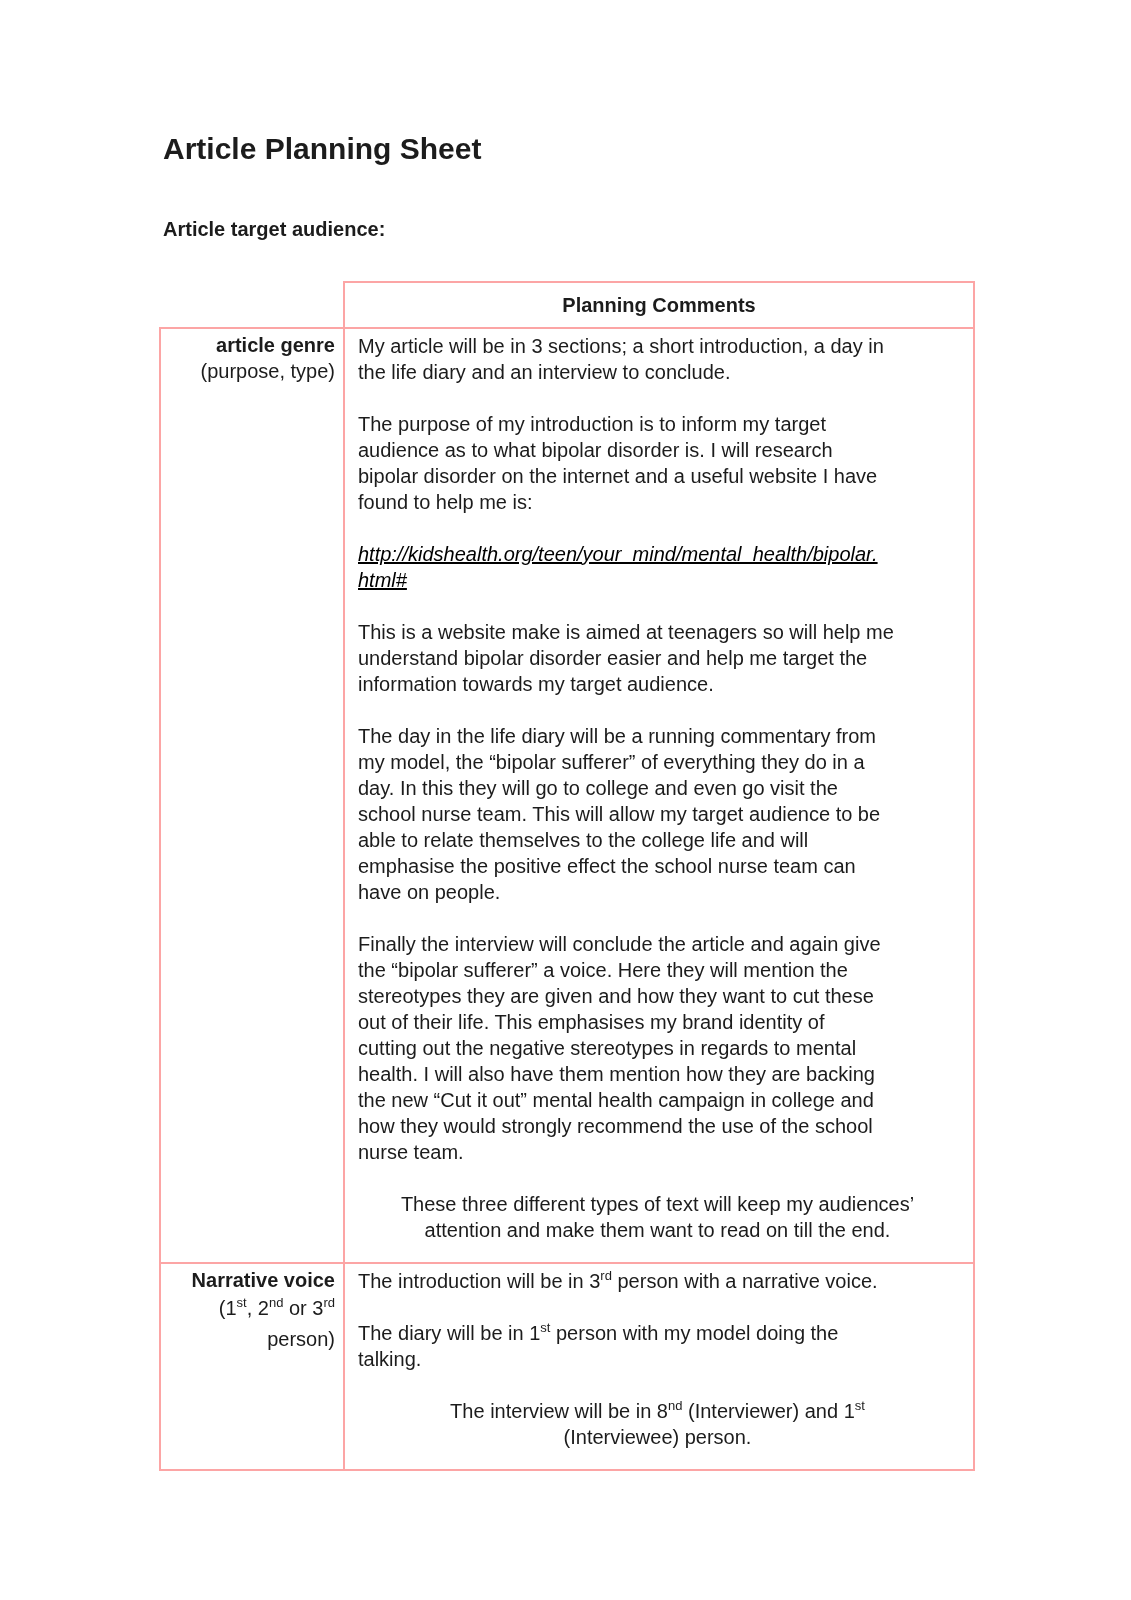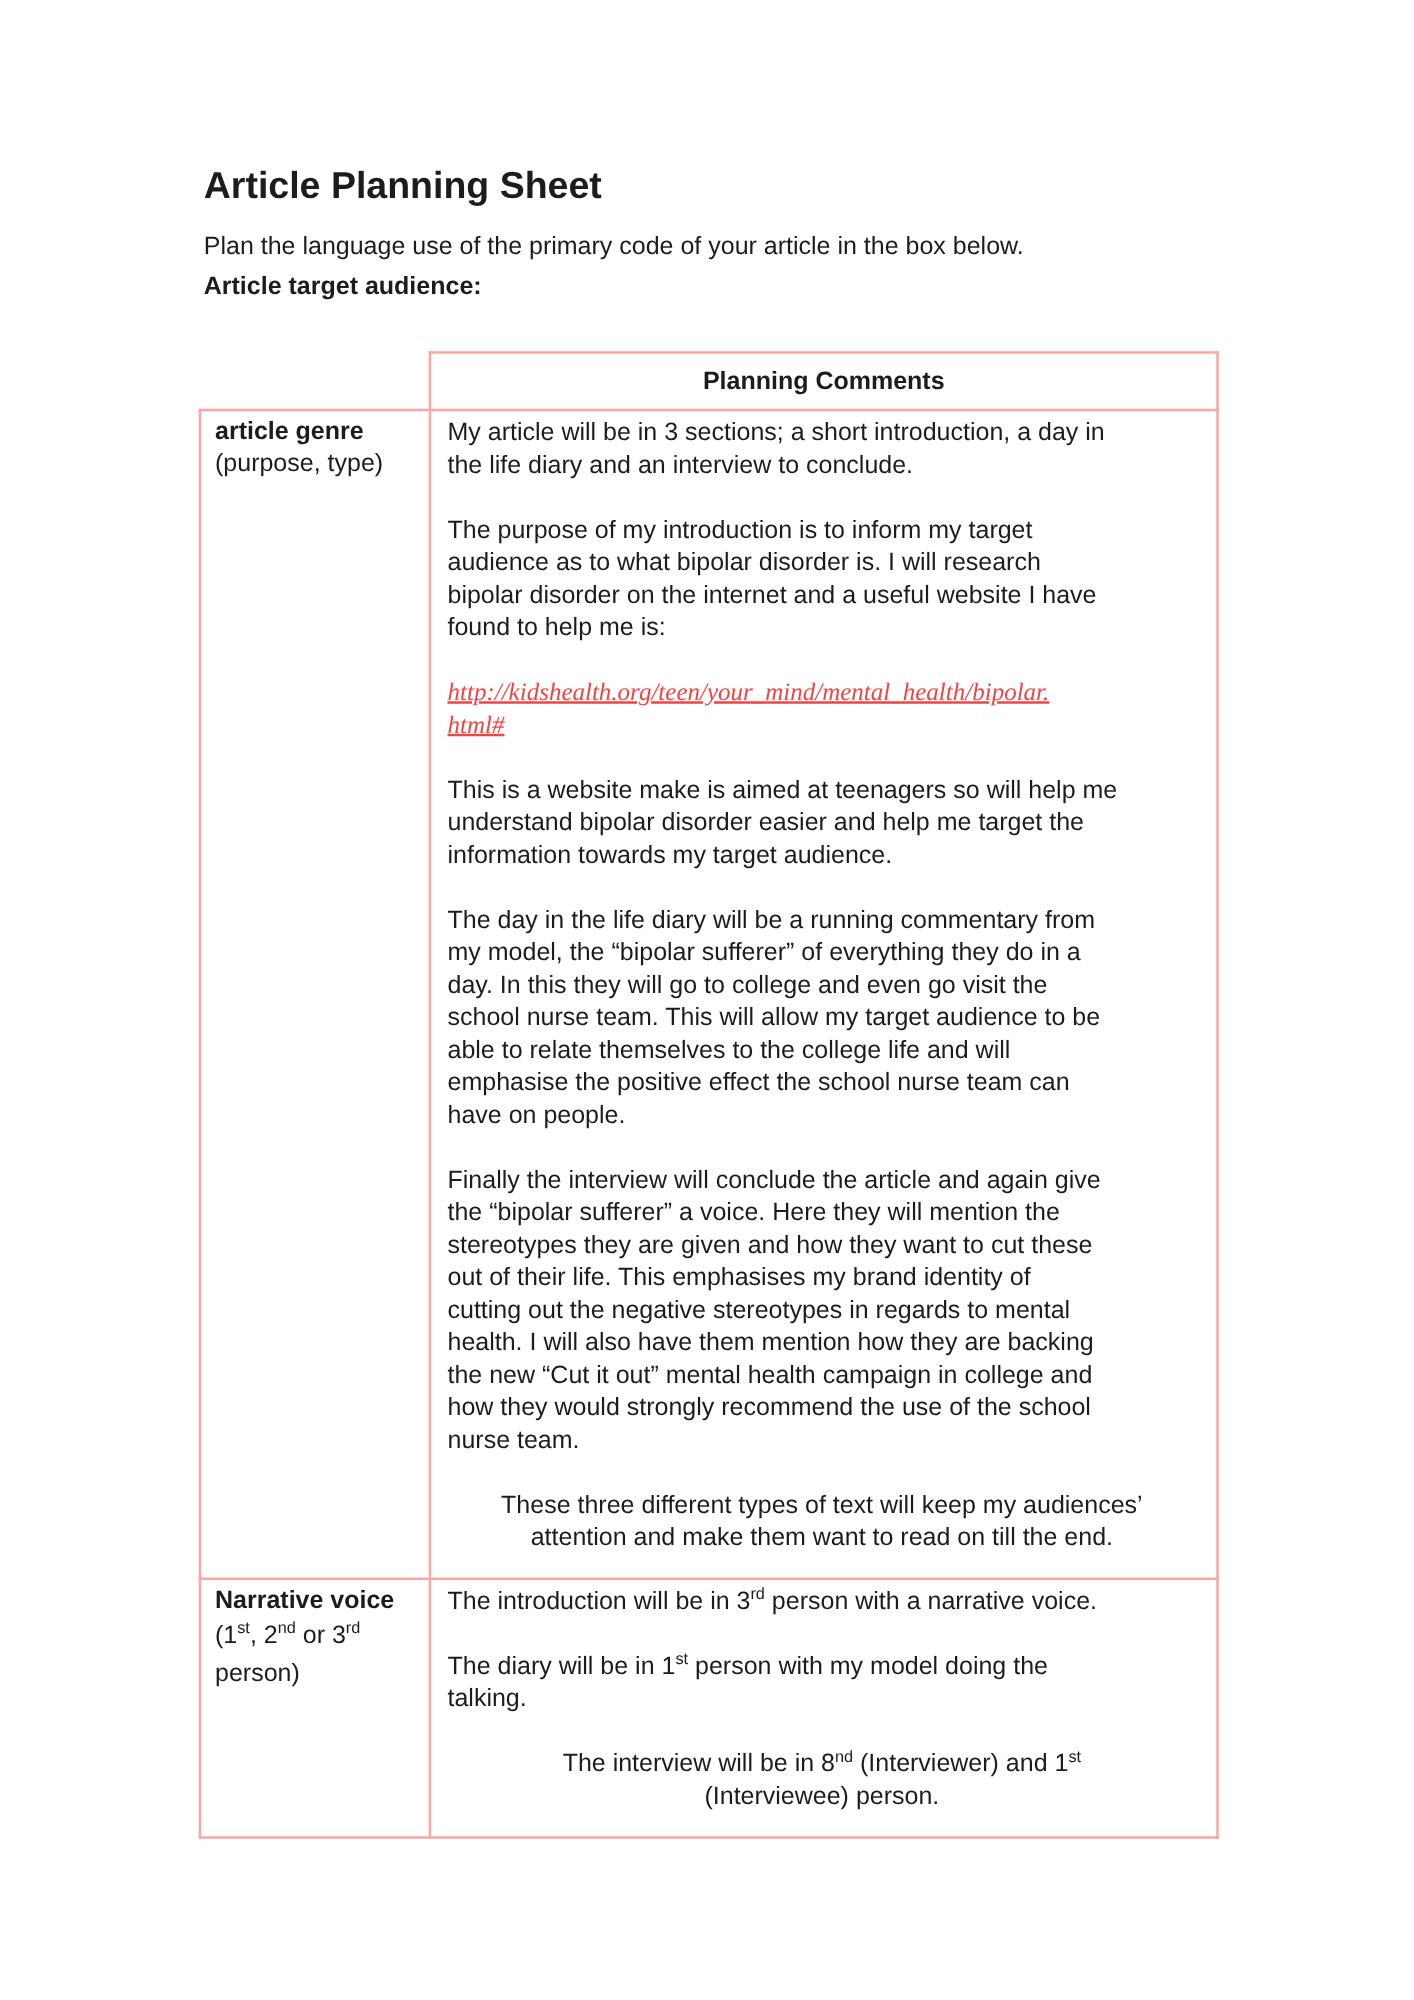--- a/index.html
+++ b/index.html
@@ -13,38 +13,37 @@
   table.plan-table{
     position:absolute;left:159px;top:281px;width:814px;
     border-collapse:collapse;table-layout:fixed;
     font-size:20px;line-height:26px;
   }
   .c1{width:184px;}
   .c2{width:630px;}
   td{border:2px solid #fca5a5;vertical-align:top;box-sizing:border-box;padding:0;}
   td.ghost{border:none;background:transparent;}
   td.head{height:46px;text-align:center;vertical-align:middle;font-weight:700;}
-  td.label-cell{padding:3px 8px 2px 11px;}
+  td.label-cell{padding:3px 8px 2px 11px;text-align:right;}
   td.comment-cell{padding:4px 16px 19px 13px;}
   .label{font-weight:700;}
   .label-sub{line-height:26px;}
   .label-sub.tall{line-height:31px;}
   .para{margin:0 0 26px 0;}
   .para:last-child{margin-bottom:0;text-align:center;}
   sup{font-size:13px;line-height:0;vertical-align:super;}
-  .doc-link{color:#ef4444;font-style:italic;text-decoration:underline;cursor:pointer;font-family:Liberation Serif, serif;}
+  .doc-link{color:#000000;font-style:italic;text-decoration:underline;cursor:pointer;}
 </style>
 </head>
 <body>
 
 <div class="page">
 
   <h1 class="title">Article Planning Sheet</h1>
 
-  <p class="intro">Plan the language use of the primary code of your article in the box below.</p>
 
   <p class="audience">Article target audience:</p>
 
   <table class="plan-table">
     <colgroup>
         <col class="c1">
         <col class="c2">
       </colgroup>
     <tbody>
       <tr>

